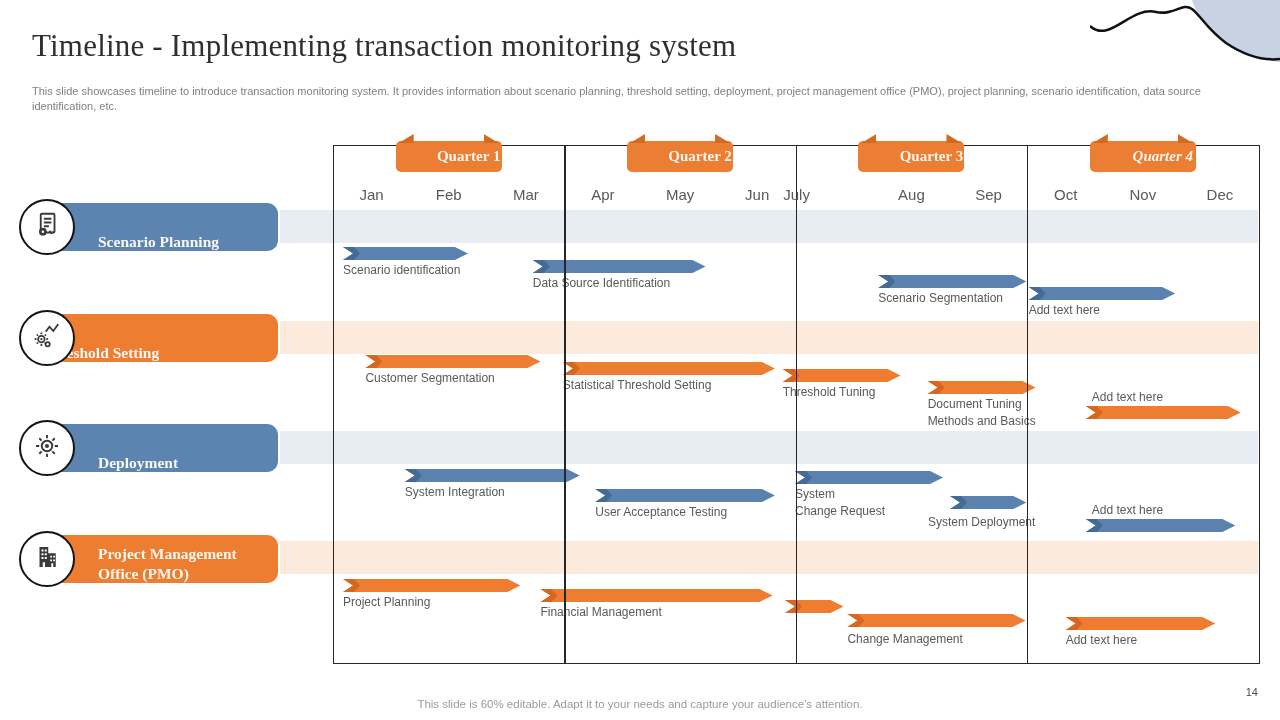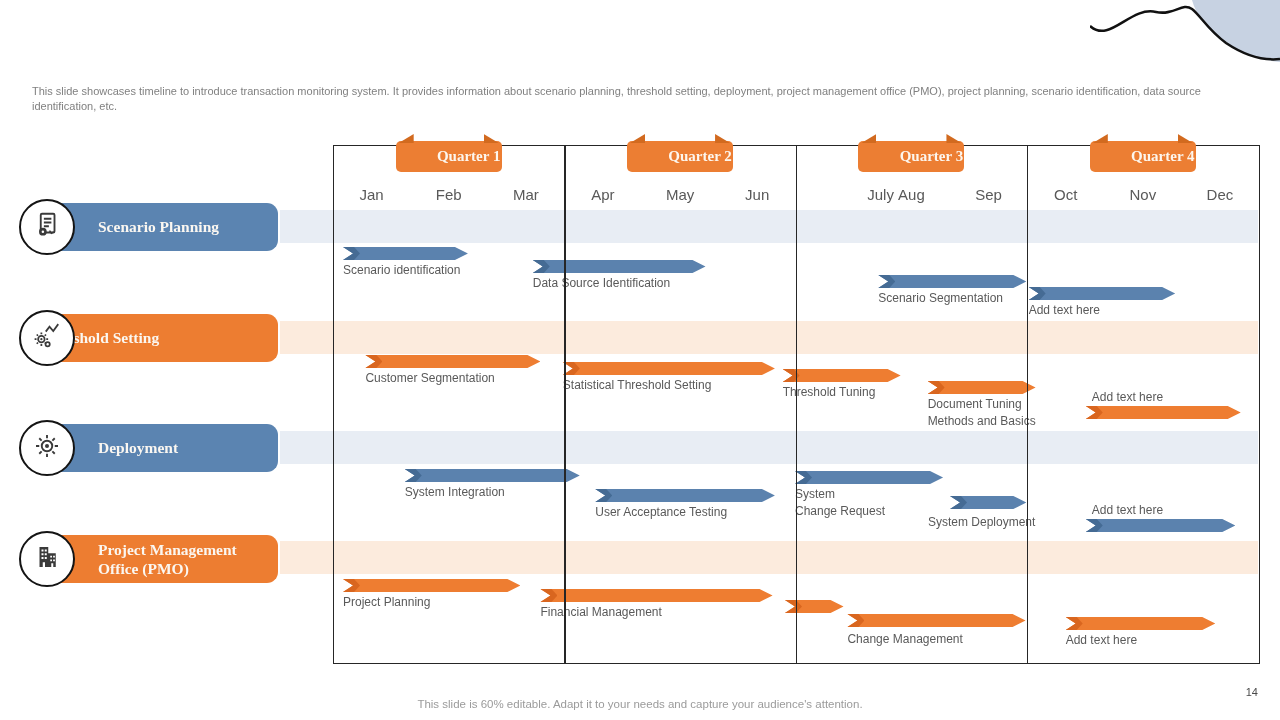--- a/index.html
+++ b/index.html
@@ -23,21 +23,21 @@
   .qbanner::before{content:'';position:absolute;top:-7px;left:3px;width:15px;height:9px;background:#d26a1f;
            clip-path:polygon(100% 0,0 100%,100% 100%);}
   .qbanner::after{content:'';position:absolute;top:-7px;right:3px;width:15px;height:9px;background:#d26a1f;
            clip-path:polygon(0 0,100% 100%,0 100%);}
   .qbanner span{font-family:"Liberation Serif",serif;font-weight:bold;font-size:15px;color:#fdf6ee;margin-left:40px;}
 
   .month{position:absolute;top:186px;height:20px;text-align:center;font-size:15px;color:#595959;z-index:5;}
 
   
   .pill{position:absolute;left:20px;width:258px;height:48px;border-radius:26px 12px 12px 26px;z-index:7;
-        display:flex;align-items:center;box-sizing:border-box;padding-left:78px;padding-right:8px;}
+        display:flex;align-items:flex-end;box-sizing:border-box;padding-left:78px;padding-right:8px;}
   .pill.blue{background:#5b84b1;}
   .pill.orange{background:#ed7d31;}
   .pill .lbl{font-family:"Liberation Serif",serif;font-weight:bold;font-size:15.5px;line-height:1.25;color:#fbf7f1;}
   .iconcirc{position:absolute;width:52px;height:52px;border-radius:50%;background:#ffffff;border:2px solid #141414;
         left:19px;z-index:8;display:flex;align-items:center;justify-content:center;}
 
   
   .bar{position:absolute;height:13px;z-index:3;
        clip-path:polygon(0 0,calc(100% - 13px) 0,100% 50%,calc(100% - 13px) 100%,0 100%,10px 50%);}
   .bar.blue{background:#5b82ae;}
@@ -51,49 +51,50 @@
 </head>
 <body>
 
 <div class="slide">
 
   <svg class="blob" viewBox="0 0 190 68" aria-hidden="true">
     <path d="M102 0 C106 15 116 29 134 42 C152 54 170 60 190 62 L190 0 Z" fill="#c7d2e2"></path>
     <path d="M0 26 C20 44 40 6 66 12 C84 16 92 2 102 9 C110 15 118 30 136 43 C154 55 172 61 190 59" fill="none" stroke="#111111" stroke-width="2.5"></path>
   </svg>
 
+  <div class="title">Timeline - Implementing transaction monitoring system</div>
   <div class="subtitle">This slide showcases timeline to introduce transaction monitoring system. It provides information about scenario planning, threshold setting, deployment, project management office (PMO),  project planning, scenario identification, data source identification, etc.</div>
 
   <div id="gantt">
       <div class="gline" style="left: 333px; top: 145px; width: 1.2px; height: 518px;"></div>
       <div class="gline" style="left: 1258.5px; top: 145px; width: 1.2px; height: 518px;"></div>
       <div class="gline" style="left: 333px; top: 145px; width: 925.5px; height: 1.2px;"></div>
       <div class="gline" style="left: 333px; top: 663px; width: 926.5px; height: 1.2px;"></div>
       <div class="gline" style="left: 564.375px; top: 145px; width: 1.2px; height: 518px;"></div>
       <div class="gline" style="left: 795.75px; top: 145px; width: 1.2px; height: 518px;"></div>
       <div class="gline" style="left: 1027.12px; top: 145px; width: 1.2px; height: 518px;"></div>
       <div class="qbanner" style="left: 395.688px;">
         <span>Quarter 1</span>
       </div>
       <div class="qbanner" style="left: 627.062px;">
         <span>Quarter 2</span>
       </div>
       <div class="qbanner" style="left: 858.438px;">
         <span>Quarter 3</span>
       </div>
-      <div class="qbanner" style="left: 1089.81px;">
+      <div class="qbanner" style="left: 1089.81px; font-style: italic;">
         <span>Quarter 4</span>
       </div>
       <div class="month" style="left: 333px; width: 77.125px;">Jan</div>
       <div class="month" style="left: 410.125px; width: 77.125px;">Feb</div>
       <div class="month" style="left: 487.25px; width: 77.125px;">Mar</div>
       <div class="month" style="left: 564.375px; width: 77.125px;">Apr</div>
       <div class="month" style="left: 641.5px; width: 77.125px;">May</div>
       <div class="month" style="left: 718.625px; width: 77.125px;">Jun</div>
-      <div class="month" style="left: 842px; width: 77.125px;">July</div>
+      <div class="month" style="left: 758px; width: 77.125px;">July</div>
       <div class="month" style="left: 872.875px; width: 77.125px;">Aug</div>
       <div class="month" style="left: 950px; width: 77.125px;">Sep</div>
       <div class="month" style="left: 1027.12px; width: 77.125px;">Oct</div>
       <div class="month" style="left: 1104.25px; width: 77.125px;">Nov</div>
       <div class="month" style="left: 1181.38px; width: 77.125px;">Dec</div>
       <div class="band blue" style="top: 210px; height: 33px;"></div>
       <div class="pill blue" style="top: 203px;">
         <span class="lbl">Scenario Planning</span>
       </div>
       <div class="iconcirc" style="top: 199px;">

